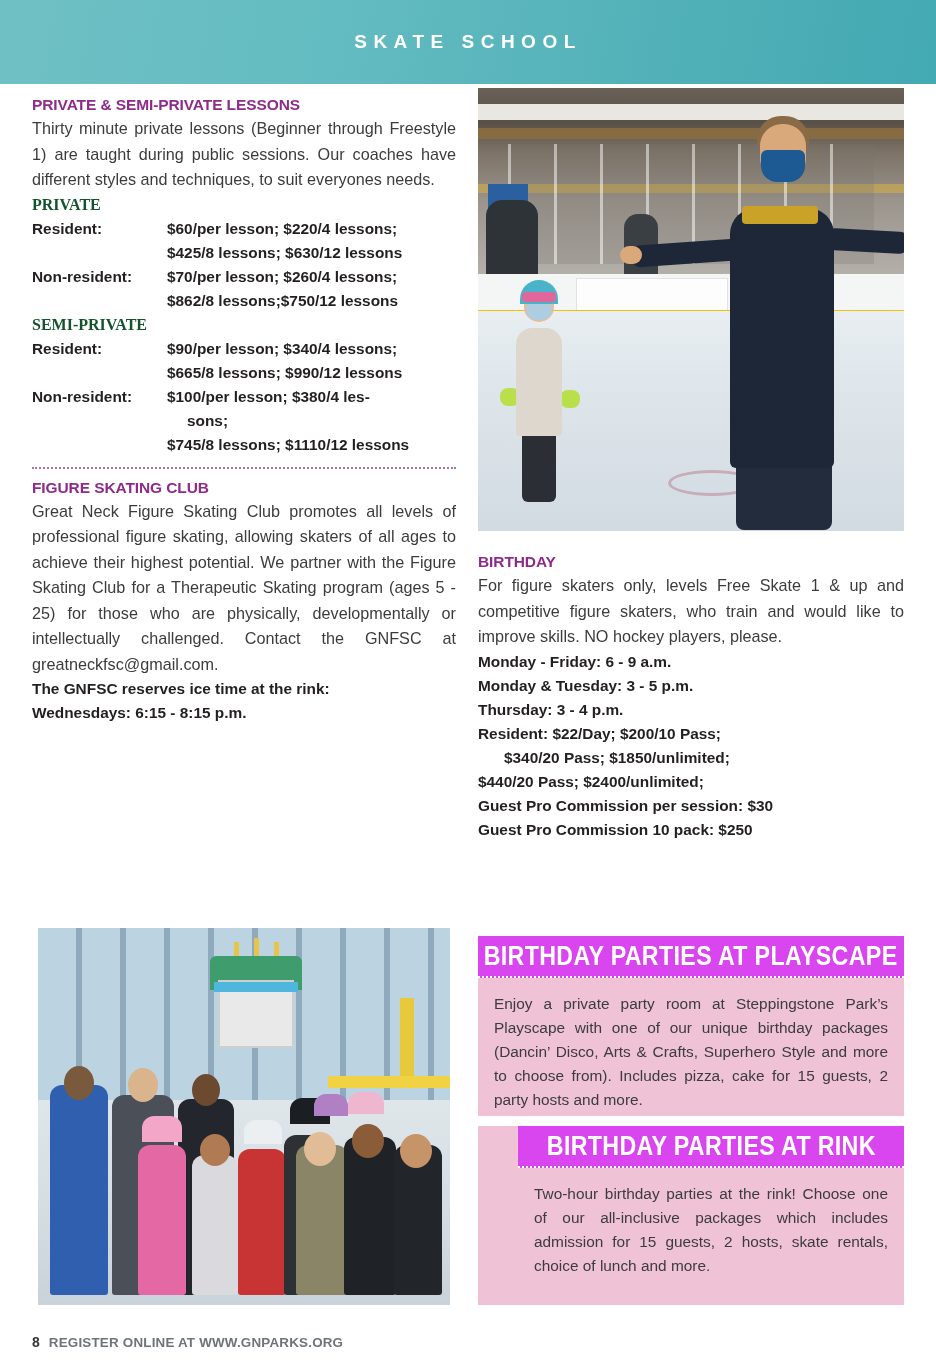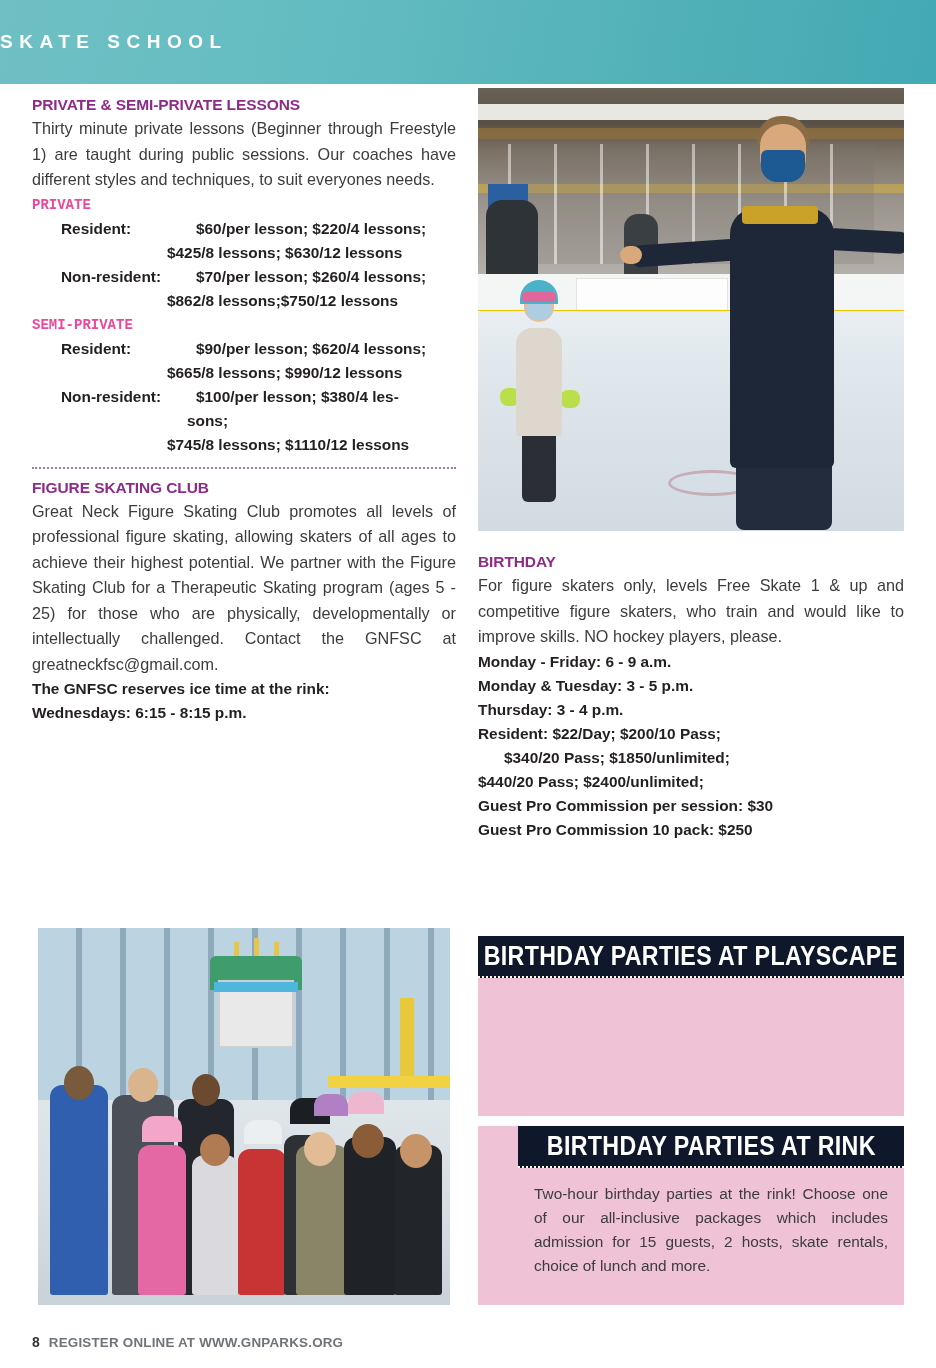--- a/index.html
+++ b/index.html
@@ -20,21 +20,21 @@
   }
 
   
   .header-band {
     position: absolute;
     left: 0; top: 0;
     width: 936px; height: 84px;
     background: linear-gradient(100deg, #6fc0c4 0%, #63bcc1 35%, #52b1b8 70%, #43a9b3 100%);
     display: flex;
     align-items: center;
-    justify-content: flex-start;
+    justify-content: center;
   }
   .header-title {
     color: #ffffff;
     font-size: 19px;
     font-weight: bold;
     letter-spacing: 6.5px;
     font-family: "Liberation Sans", sans-serif;
   }
 
   
@@ -67,37 +67,37 @@
   }
 
   .bold-line {
     color: #231f20;
     font-size: 15.4px;
     font-weight: bold;
     line-height: 24px;
     font-family: "Liberation Sans", sans-serif;
   }
   .sub-head {
-    color: #ec4899;
-    font-size: 14px;
+    color: #14532d;
+    font-size: 16px;
     font-weight: bold;
     line-height: 24px;
-    font-family: Liberation Mono, monospace;
+    font-family: Liberation Serif, serif;
   }
 
   
   .price-row {
     display: flex;
     font-size: 15.4px;
     font-weight: bold;
     color: #231f20;
     line-height: 24px;
     font-family: "Liberation Sans", sans-serif;
   }
-  .price-label { width: 135px; flex: 0 0 135px; margin-left: 29px; }
+  .price-label { width: 135px; flex: 0 0 135px; }
   .price-vals { flex: 1; }
   .price-cont { padding-left: 135px; }
   .price-indent { padding-left: 155px; }
 
   
   .dotted-divider {
     margin: 10px 0 10px 0;
     height: 2px;
     border-top: 2px dotted #a678a8;
     width: 100%;
@@ -186,21 +186,21 @@
     position: absolute;
     left: 478px;
     width: 426px;
     background: #efc2d6;
   }
   .bday-box-1 { top: 936px; height: 180px; }
   .bday-box-2 { top: 1126px; height: 179px; padding-left: 40px; }
 
   .bday-head {
     height: 42px;
-    background: #0f172a;
+    background: #d946ef;
     display: flex;
     align-items: center;
     justify-content: center;
     border-bottom: 2px dotted #ffffff;
   }
   .bday-head-text {
     color: #ffffff;
     font-size: 27px;
     font-weight: bold;
     font-family: "Liberation Sans Narrow", "Liberation Sans", sans-serif;
@@ -265,21 +265,21 @@
       <div class="price-label">Non-resident:</div>
       <div class="price-vals">$70/per lesson; $260/4 lessons;</div>
     </div>
     <div class="price-row price-cont">
       <div>$862/8 lessons;$750/12 lessons</div>
     </div>
 
     <div class="sub-head">SEMI-PRIVATE</div>
     <div class="price-row">
       <div class="price-label">Resident:</div>
-      <div class="price-vals">$90/per lesson; $620/4 lessons;</div>
+      <div class="price-vals">$90/per lesson; $340/4 lessons;</div>
     </div>
     <div class="price-row price-cont">
       <div>$665/8 lessons; $990/12 lessons</div>
     </div>
     <div class="price-row">
       <div class="price-label">Non-resident:</div>
       <div class="price-vals">$100/per lesson; $380/4 les-</div>
     </div>
     <div class="price-row price-indent">
       <div>sons;</div>
@@ -387,20 +387,21 @@
     <div class="kidfig" style="left:356px; width:48px;  height:150px; background:#22262b;"></div>
     <div class="kidhd" style="left:362px; top:206px; width:32px; height:34px; background:#c79368;"></div>
     <div class="kidht" style="left:276px; top:166px; width:34px; height:22px; background:#b07fc4;"></div>
     <div class="kidht" style="left:310px; top:164px; width:36px; height:22px; background:#efb7cf;"></div>
   </div>
 
   <div class="bday-box bday-box-1">
     <div class="bday-head">
       <div class="bday-head-text">BIRTHDAY PARTIES AT PLAYSCAPE</div>
     </div>
+    <div class="bday-body">Enjoy a private party room at Steppingstone Park’s Playscape with one of our unique birthday packages (Dancin’ Disco, Arts &amp; Crafts, Superhero Style and more to choose from). Includes pizza, cake for 15 guests, 2 party hosts and more.</div>
   </div>
 
   <div class="bday-box bday-box-2">
     <div class="bday-head">
       <div class="bday-head-text">BIRTHDAY PARTIES AT RINK</div>
     </div>
     <div class="bday-body">Two-hour birthday parties at the rink! Choose one of our all-inclusive packages which includes admission for 15 guests, 2 hosts, skate rentals, choice of lunch and more.</div>
   </div>
 
   <div class="footer">

